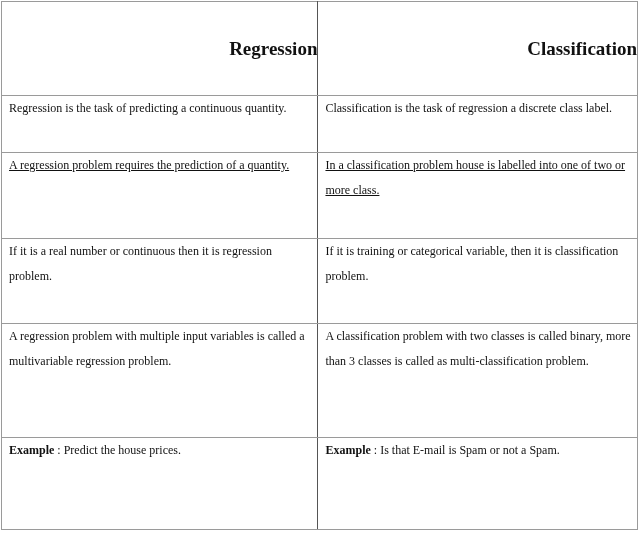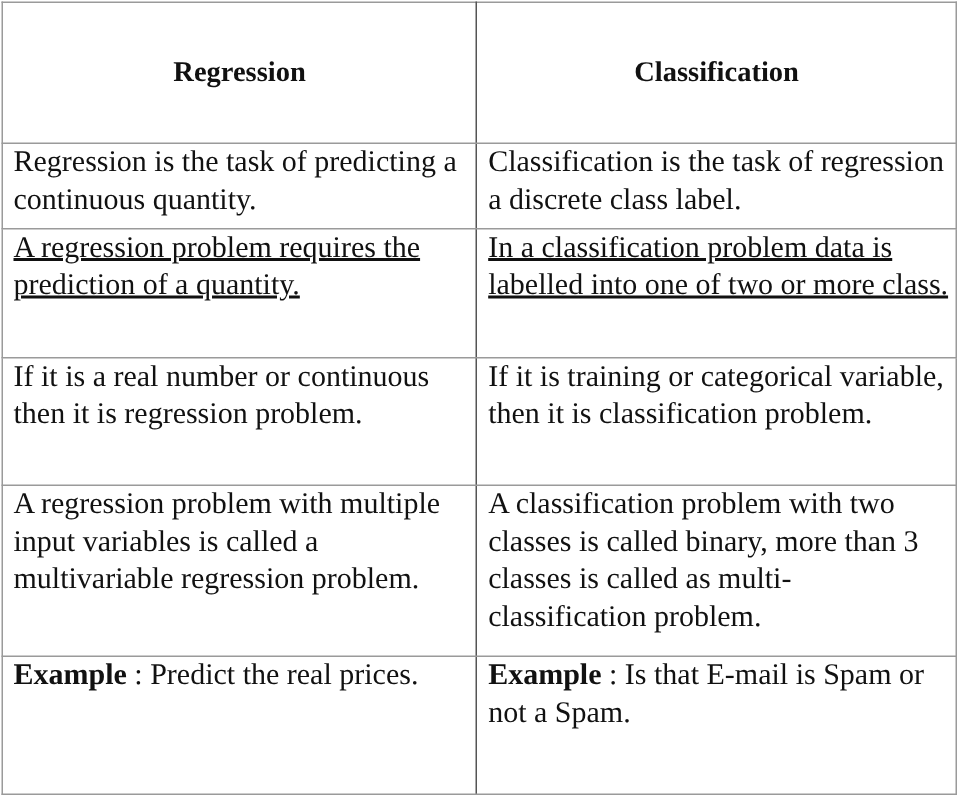--- a/index.html
+++ b/index.html
@@ -22,29 +22,29 @@
       width: 637px;
       height: 529px;
       border-collapse: collapse;
       table-layout: fixed;
       border: 1px solid #9a9a9a;
     }
     .table td, .table th {
       border: 1px solid #9a9a9a;
       vertical-align: top;
       padding: 0 4px 0 7px;
-      font-size: 20px;
+      font-size: 12px;
       line-height: 25px;
       font-weight: normal;
       text-align: left;
       overflow: hidden;
     }
     .table th {
       vertical-align: middle;
-      text-align: center;
+      text-align: right;
       font-weight: bold;
       font-size: 19px;
       padding: 0;
     }
     .table td.col-left {
       border-right: 1px solid #555555;
     }
     .table th.col-left {
       border-right: 1px solid #555555;
     }
@@ -71,28 +71,28 @@
       <tr class="row-header">
     <th class="col-left">Regression</th>
     <th class="col-right">Classification</th>
   </tr>
   <tr class="row-1">
     <td class="col-left">Regression is the task of predicting a continuous quantity.</td>
     <td class="col-right">Classification is the task of regression a discrete class label.</td>
   </tr>
   <tr class="row-3">
     <td class="col-left">A regression problem requires the prediction of a quantity.</td>
-    <td class="col-right">In a classification problem data is labelled into one of two or more class.</td>
+    <td class="col-right">In a classification problem house is labelled into one of two or more class.</td>
   </tr>
   <tr class="row-4">
     <td class="col-left">If it is a real number or continuous then it is regression problem.</td>
     <td class="col-right">If it is training or categorical variable, then it is classification problem.</td>
   </tr>
   <tr class="row-5">
     <td class="col-left">A regression problem with multiple input variables is called a multivariable regression problem.</td>
     <td class="col-right">A classification problem with two classes is called binary, more than 3 classes is called as multi-classification problem.</td>
   </tr>
   <tr class="row-6">
-    <td class="col-left"><span class="bold-prefix">Example</span><span> : Predict the real prices.</span></td>
+    <td class="col-left"><span class="bold-prefix">Example</span><span> : Predict the house prices.</span></td>
     <td class="col-right"><span class="bold-prefix">Example</span><span> : Is that E-mail is Spam or not a Spam.</span></td>
   </tr>
 </tbody>
   </table>
 
 </body></html>

